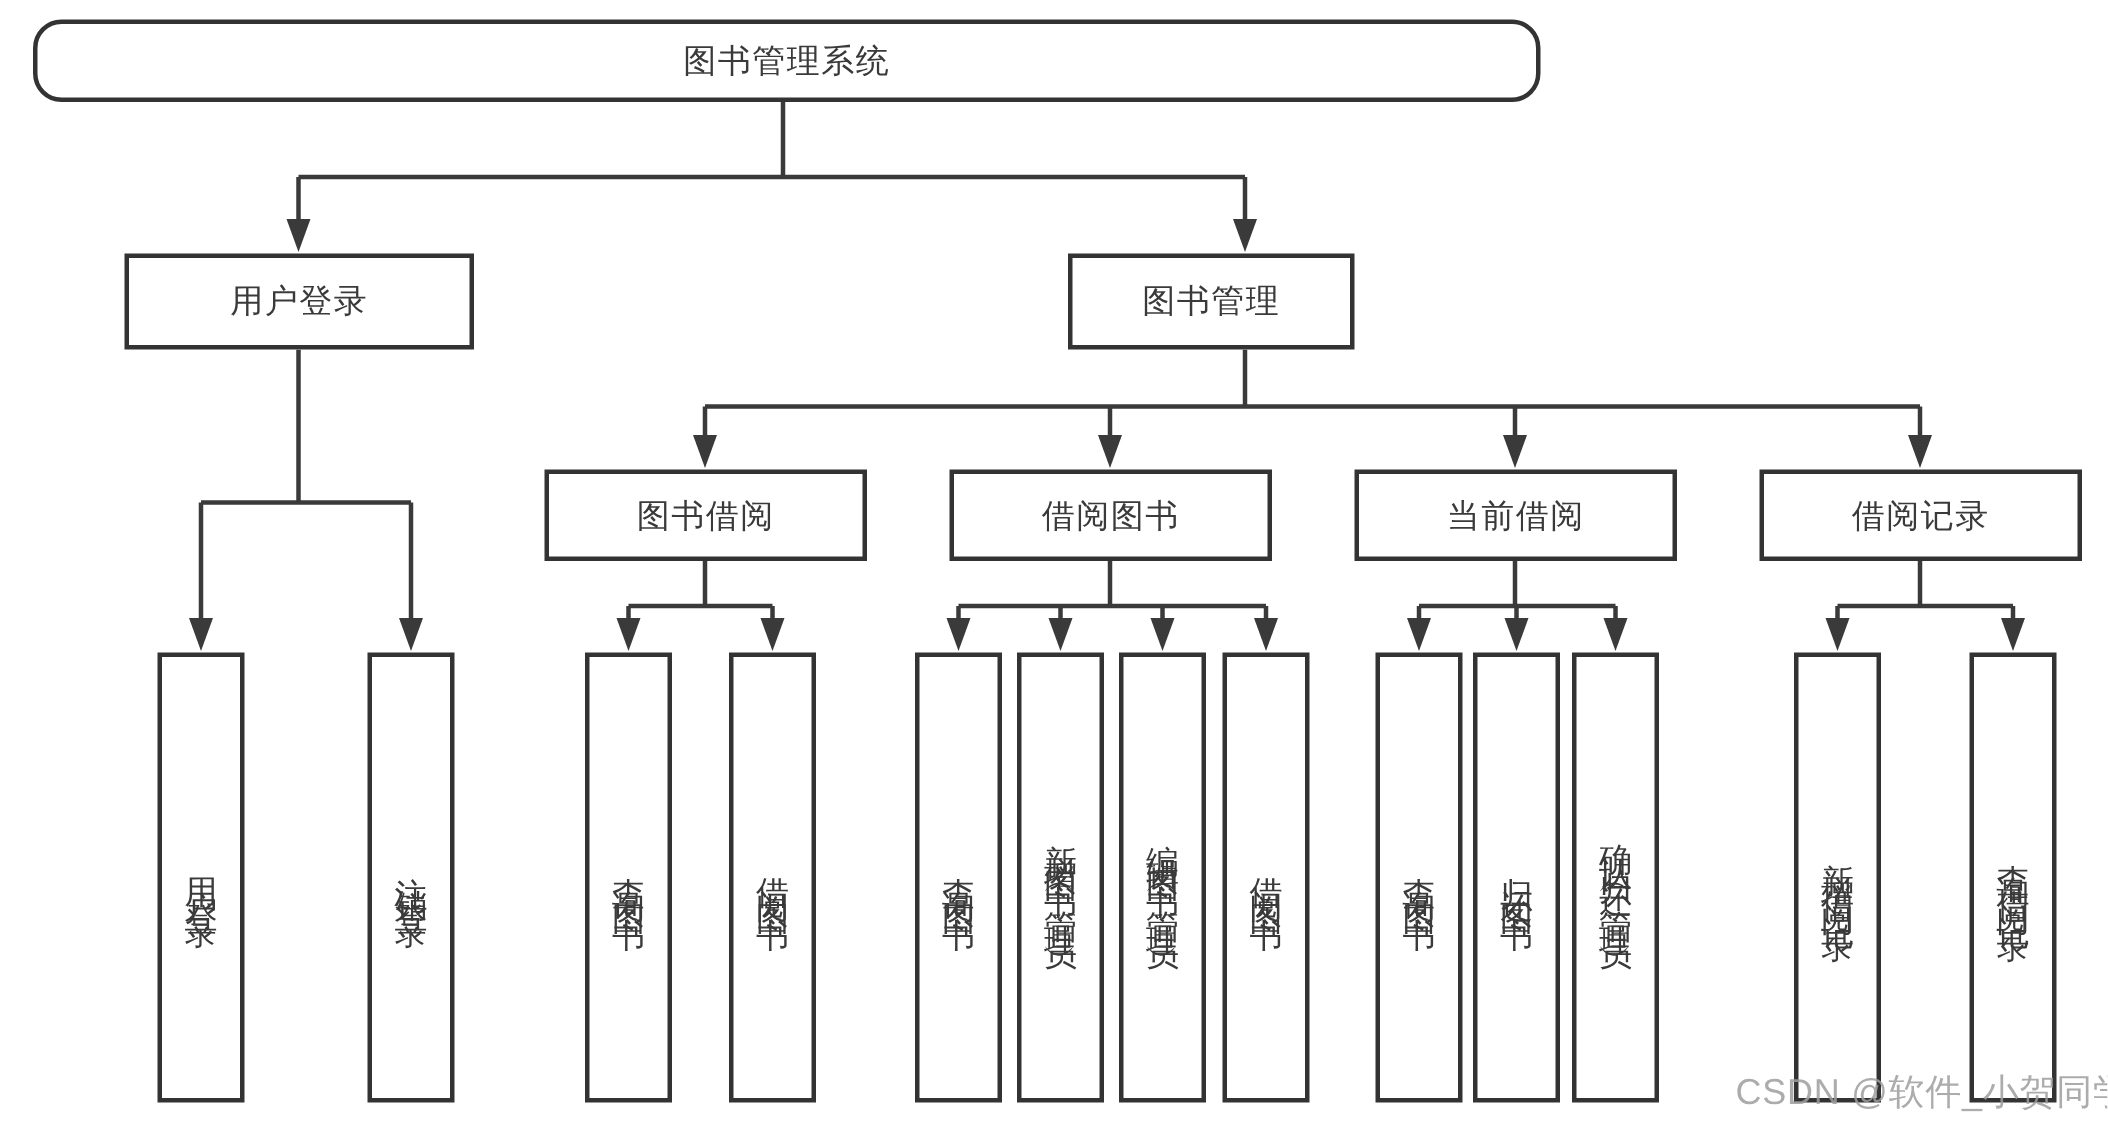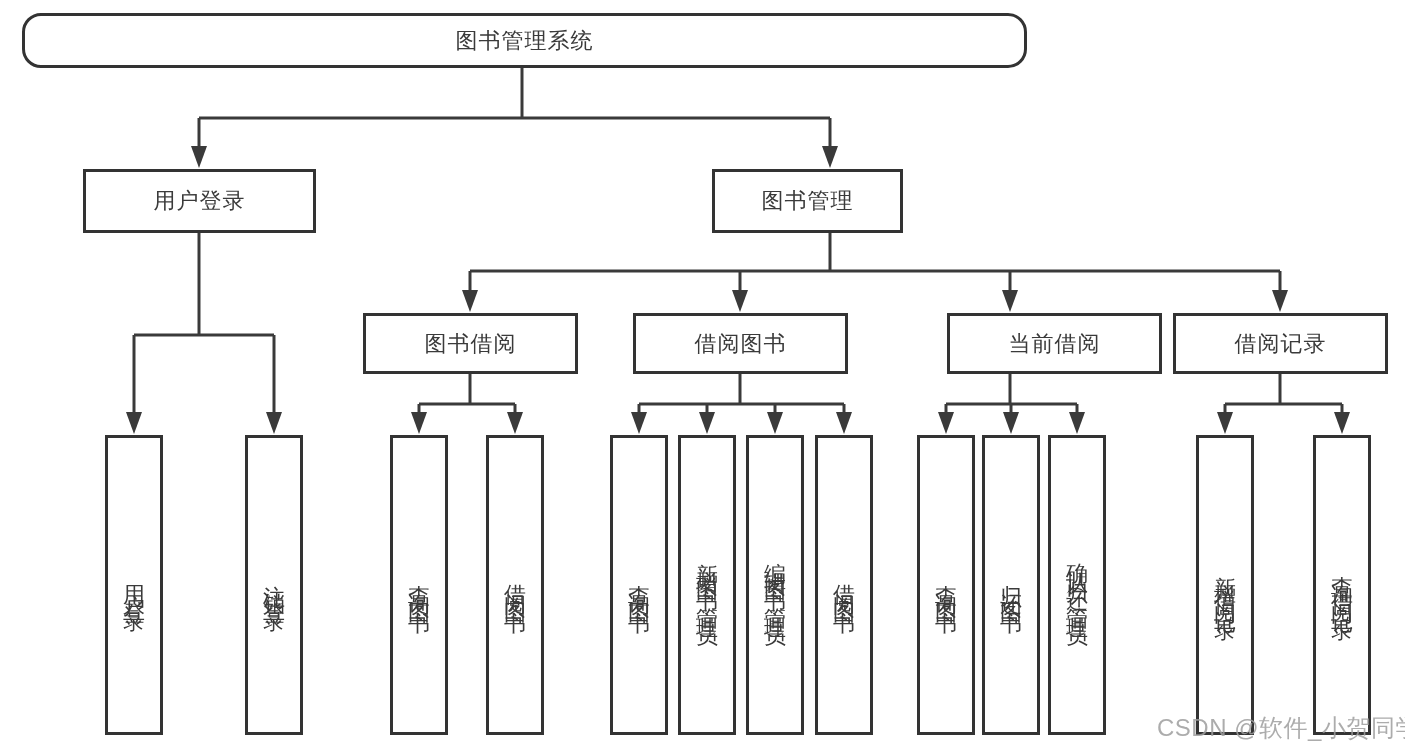--- a/index.html
+++ b/index.html
@@ -123,21 +123,21 @@
     </g>
   </svg>
 
   <div class="box" style="left:22px; top:13px; width:1005px; height:55px;border-radius:19px;">图书管理系统</div>
 
   <div class="box" style="left:83px; top:169px; width:233px; height:64px;">用户登录</div>
   <div class="box" style="left:712px; top:169px; width:191px; height:64px;">图书管理</div>
 
   <div class="box" style="left:363px; top:313px; width:215px; height:61px;">图书借阅</div>
   <div class="box" style="left:633px; top:313px; width:215px; height:61px;">借阅图书</div>
-  <div class="box" style="left:903px; top:313px; width:215px; height:61px;margin-left:44px;">当前借阅</div>
+  <div class="box" style="left:903px; top:313px; width:215px; height:61px;">当前借阅</div>
   <div class="box" style="left:1173px; top:313px; width:215px; height:61px;">借阅记录</div>
 
   <div class="box leaf" style="left:105px; top:435px; width:58px; height:300px;">用户登录</div>
   <div class="box leaf" style="left:245px; top:435px; width:58px; height:300px;">注销登录</div>
 
   <div class="box leaf" style="left:390px; top:435px; width:58px; height:300px;">查询图书</div>
   <div class="box leaf" style="left:486px; top:435px; width:58px; height:300px;">借阅图书</div>
 
   <div class="box leaf" style="left:610px; top:435px; width:58px; height:300px;">查询图书</div>
   <div class="box leaf" style="left:678px; top:435px; width:58px; height:300px;">新增图书（管理员）</div>

